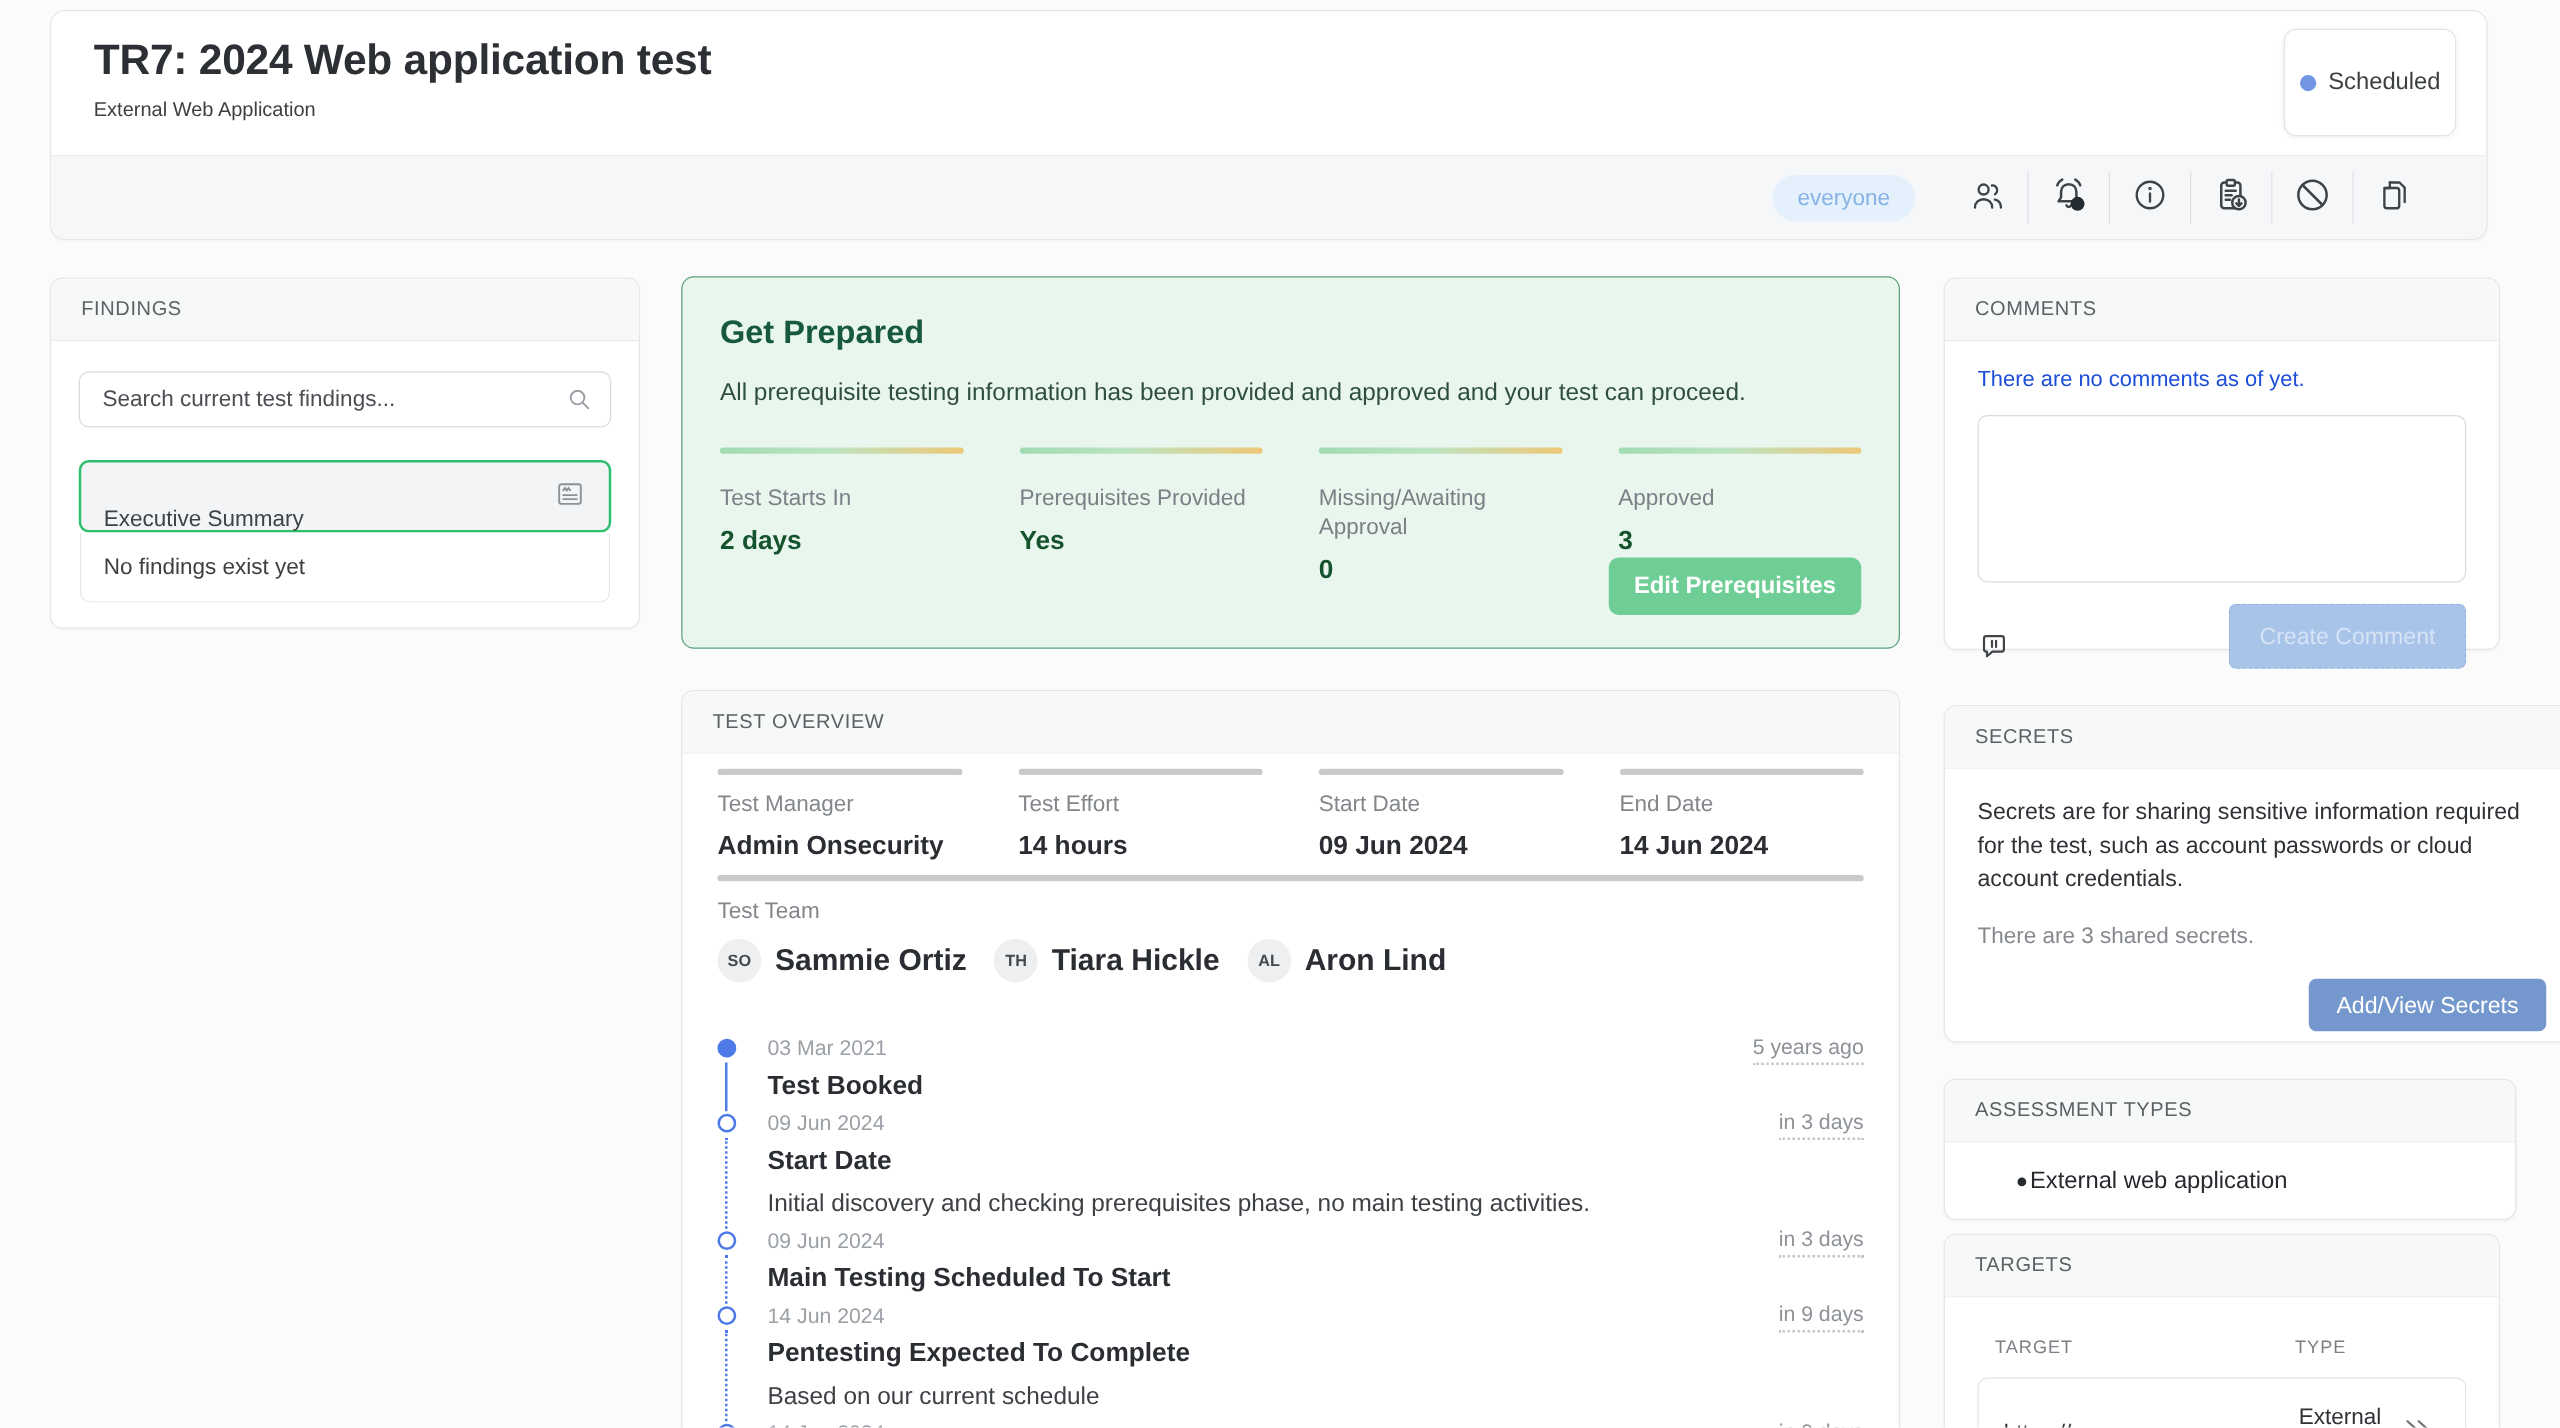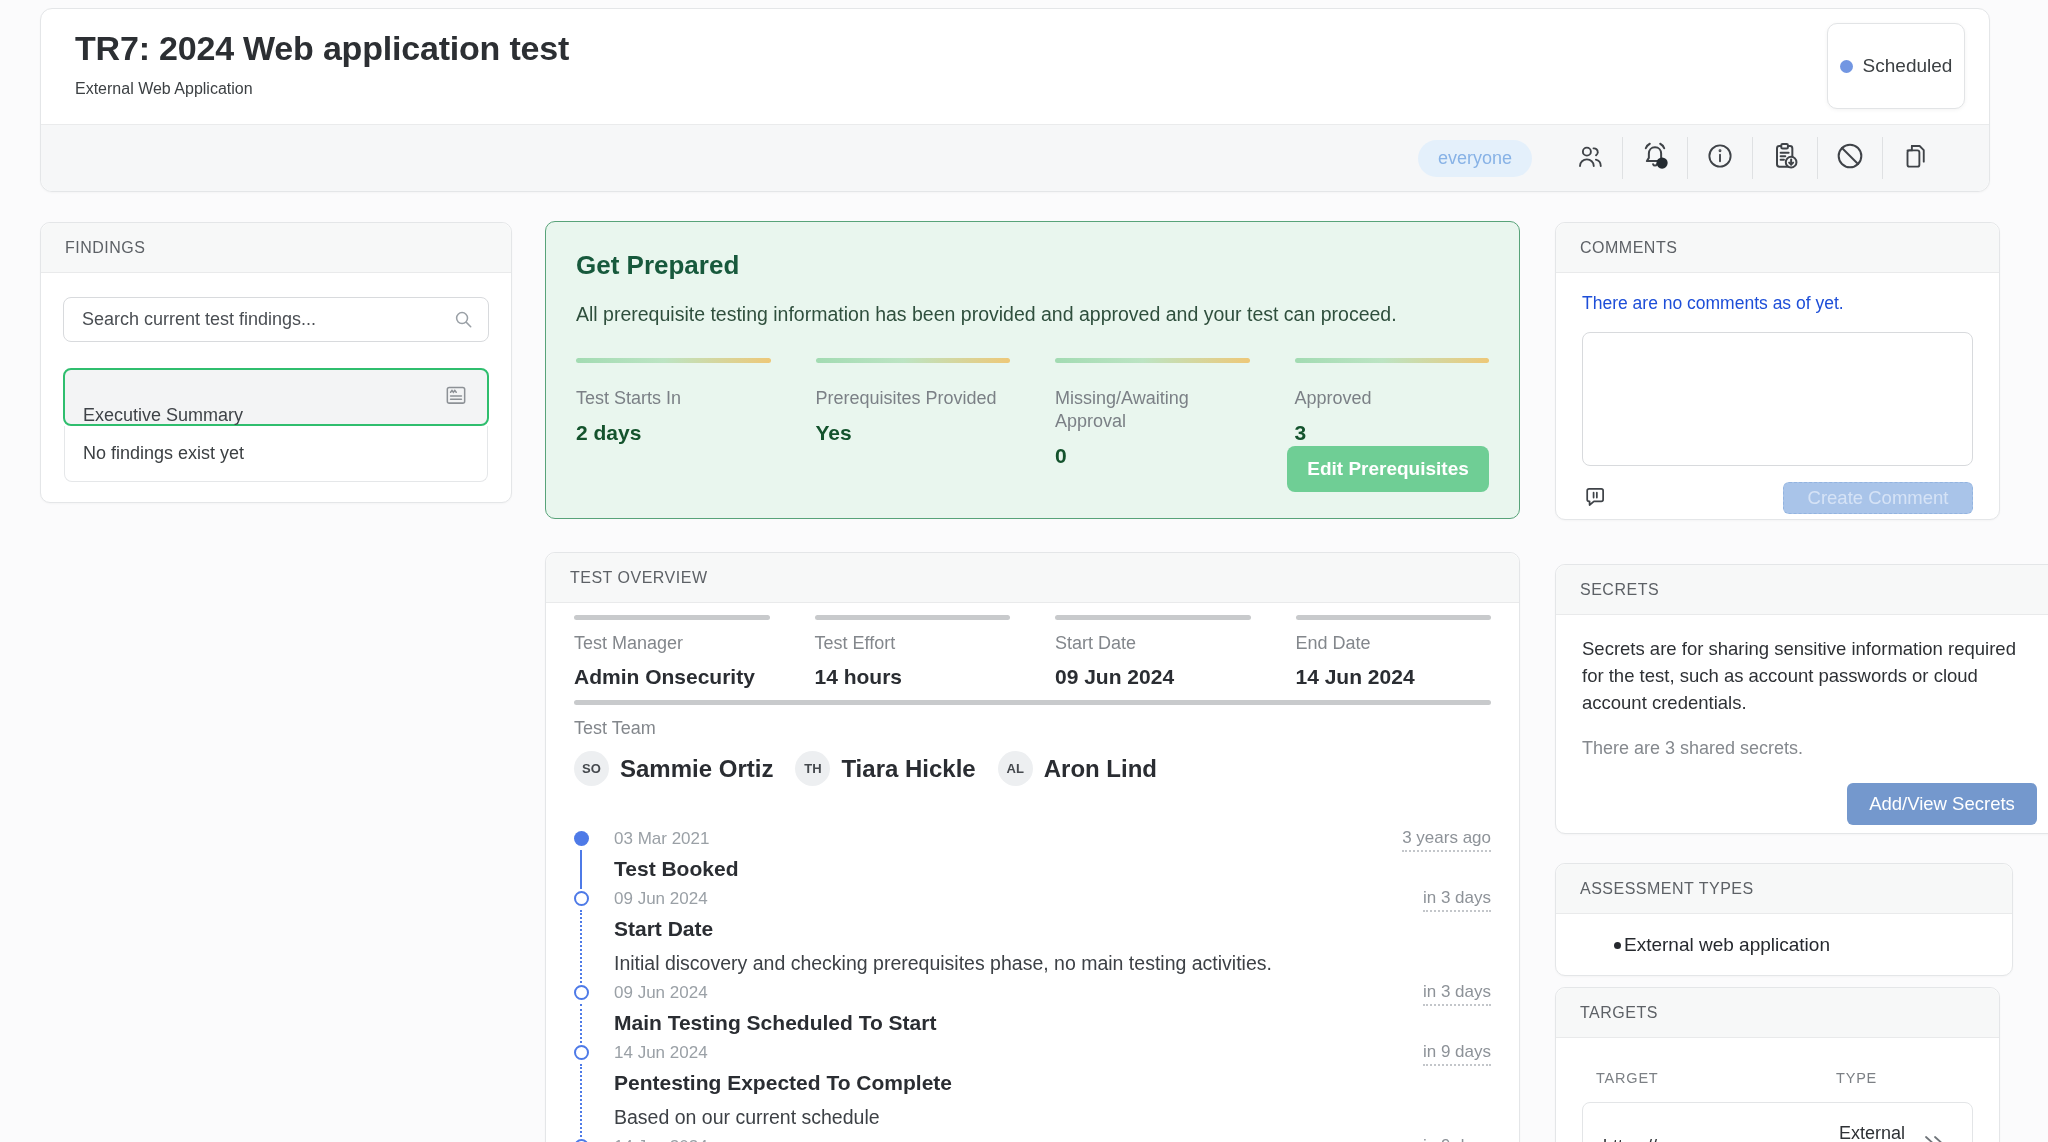--- a/index.html
+++ b/index.html
@@ -137,21 +137,21 @@
   .cm-body { padding:20px 26px 0; }
   .cm-empty { font-size:17.5px; color:#1d4ed8; }
   .cm-body textarea {
     margin-top:18px; width:100%; height:134px; border:1px solid #d8dadd;
     border-radius:8px; resize:none; outline:none; padding:12px 14px; font-size:17px;
     font-family:"Liberation Sans","DejaVu Sans",sans-serif;
   }
   .cm-actions { margin-top:12px; display:flex; align-items:flex-end; justify-content:space-between; }
   .cm-actions svg { stroke:#3f4348; fill:none; stroke-width:1.6; stroke-linecap:round; stroke-linejoin:round; }
   .create-btn {
-    width:190px; height:32px; background:#a9c4e9; border:1.5px dashed #93b4e0;
+    width:190px; height:52px; background:#a9c4e9; border:1.5px dashed #93b4e0;
     border-radius:6px; color:#d6e3f6; font-size:18.5px;
     display:flex; align-items:center; justify-content:center; cursor:default;
     font-family:"Liberation Sans","DejaVu Sans",sans-serif;
   }
 
   .secrets { left:1555px; top:564px; width:509px; height:270px; }
   .sec-body { padding:20px 26px 0; }
   .sec-text { font-size:18.5px; line-height:27px; color:#2e3135; }
   .sec-note { margin-top:22px; font-size:18px; color:#85898e; }
   .sec-btn-row { margin-top:24px; display:flex; justify-content:flex-end; }
@@ -354,21 +354,21 @@
       <span class="avatar">AL</span>
       <span class="member-name">Aron Lind</span>
     </div>
 
     <div class="timeline">
       <div class="tl-item">
         <span class="tl-marker filled"></span>
         <span class="tl-line"></span>
         <div class="tl-head">
           <span class="tl-date">03 Mar 2021</span>
-          <span class="tl-rel">3 years ago</span>
+          <span class="tl-rel">5 years ago</span>
         </div>
         <div class="tl-title">Test Booked</div>
 
       </div>
       <div class="tl-item">
         <span class="tl-marker open"></span>
         <span class="tl-line dotted"></span>
         <div class="tl-head">
           <span class="tl-date">09 Jun 2024</span>
           <span class="tl-rel">in 3 days</span>

